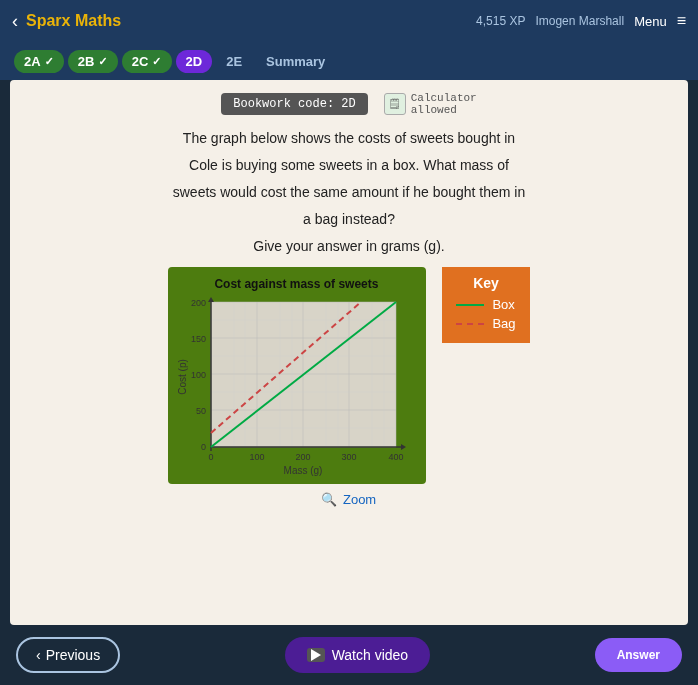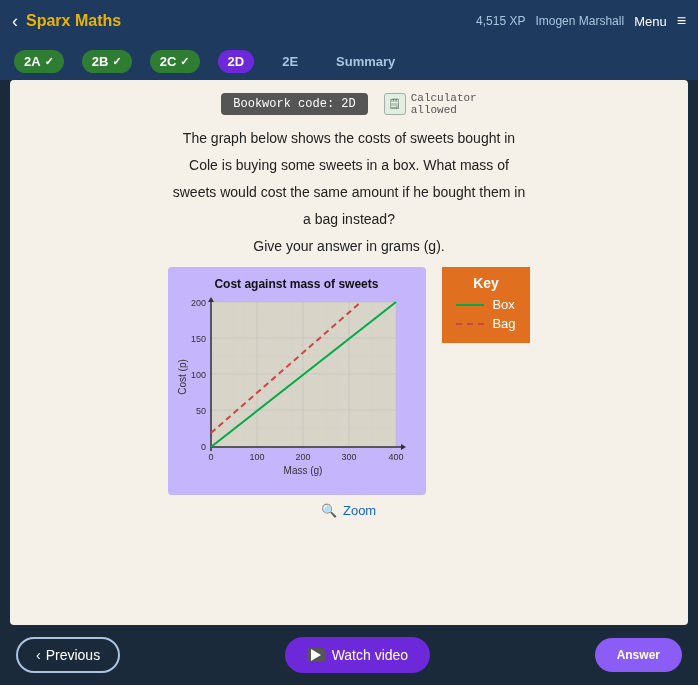--- a/index.html
+++ b/index.html
@@ -39,21 +39,21 @@
       font-size: 12px;
       color: #aac4e0;
     }
 
     
     .tab-bar {
       background: #1e3a5f;
       display: flex;
       align-items: center;
       padding: 6px 14px;
-      gap: 18px;
+      gap: 4px;
       height: 38px;
     }
     .tab {
       padding: 4px 10px;
       border-radius: 14px;
       font-size: 13px;
       font-weight: bold;
       color: #fff;
       cursor: pointer;
       display: flex;
@@ -133,23 +133,23 @@
     
     .graph-section {
       display: flex;
       gap: 16px;
       justify-content: center;
       align-items: flex-start;
       margin-top: 4px;
     }
 
     .graph-container {
-      background: #c4b5fd;
+      background: #4d7c0f;
       border-radius: 4px;
-      padding: 10px 10px 18px 8px;
+      padding: 10px 10px 7px 8px;
     }
 
     .graph-title {
       font-size: 12px;
       font-weight: bold;
       text-align: center;
       margin-bottom: 6px;
       color: #111;
     }
 
@@ -221,21 +221,21 @@
       color: #fff;
       border-radius: 20px;
       padding: 8px 18px;
       font-size: 14px;
       cursor: pointer;
       display: flex;
       align-items: center;
       gap: 5px;
     }
     .btn-watch {
-      background: #6d28d9;
+      background: #4c1d95;
       border: none;
       color: #fff;
       border-radius: 20px;
       padding: 10px 22px;
       font-size: 14px;
       cursor: pointer;
       display: flex;
       align-items: center;
       gap: 7px;
     }

